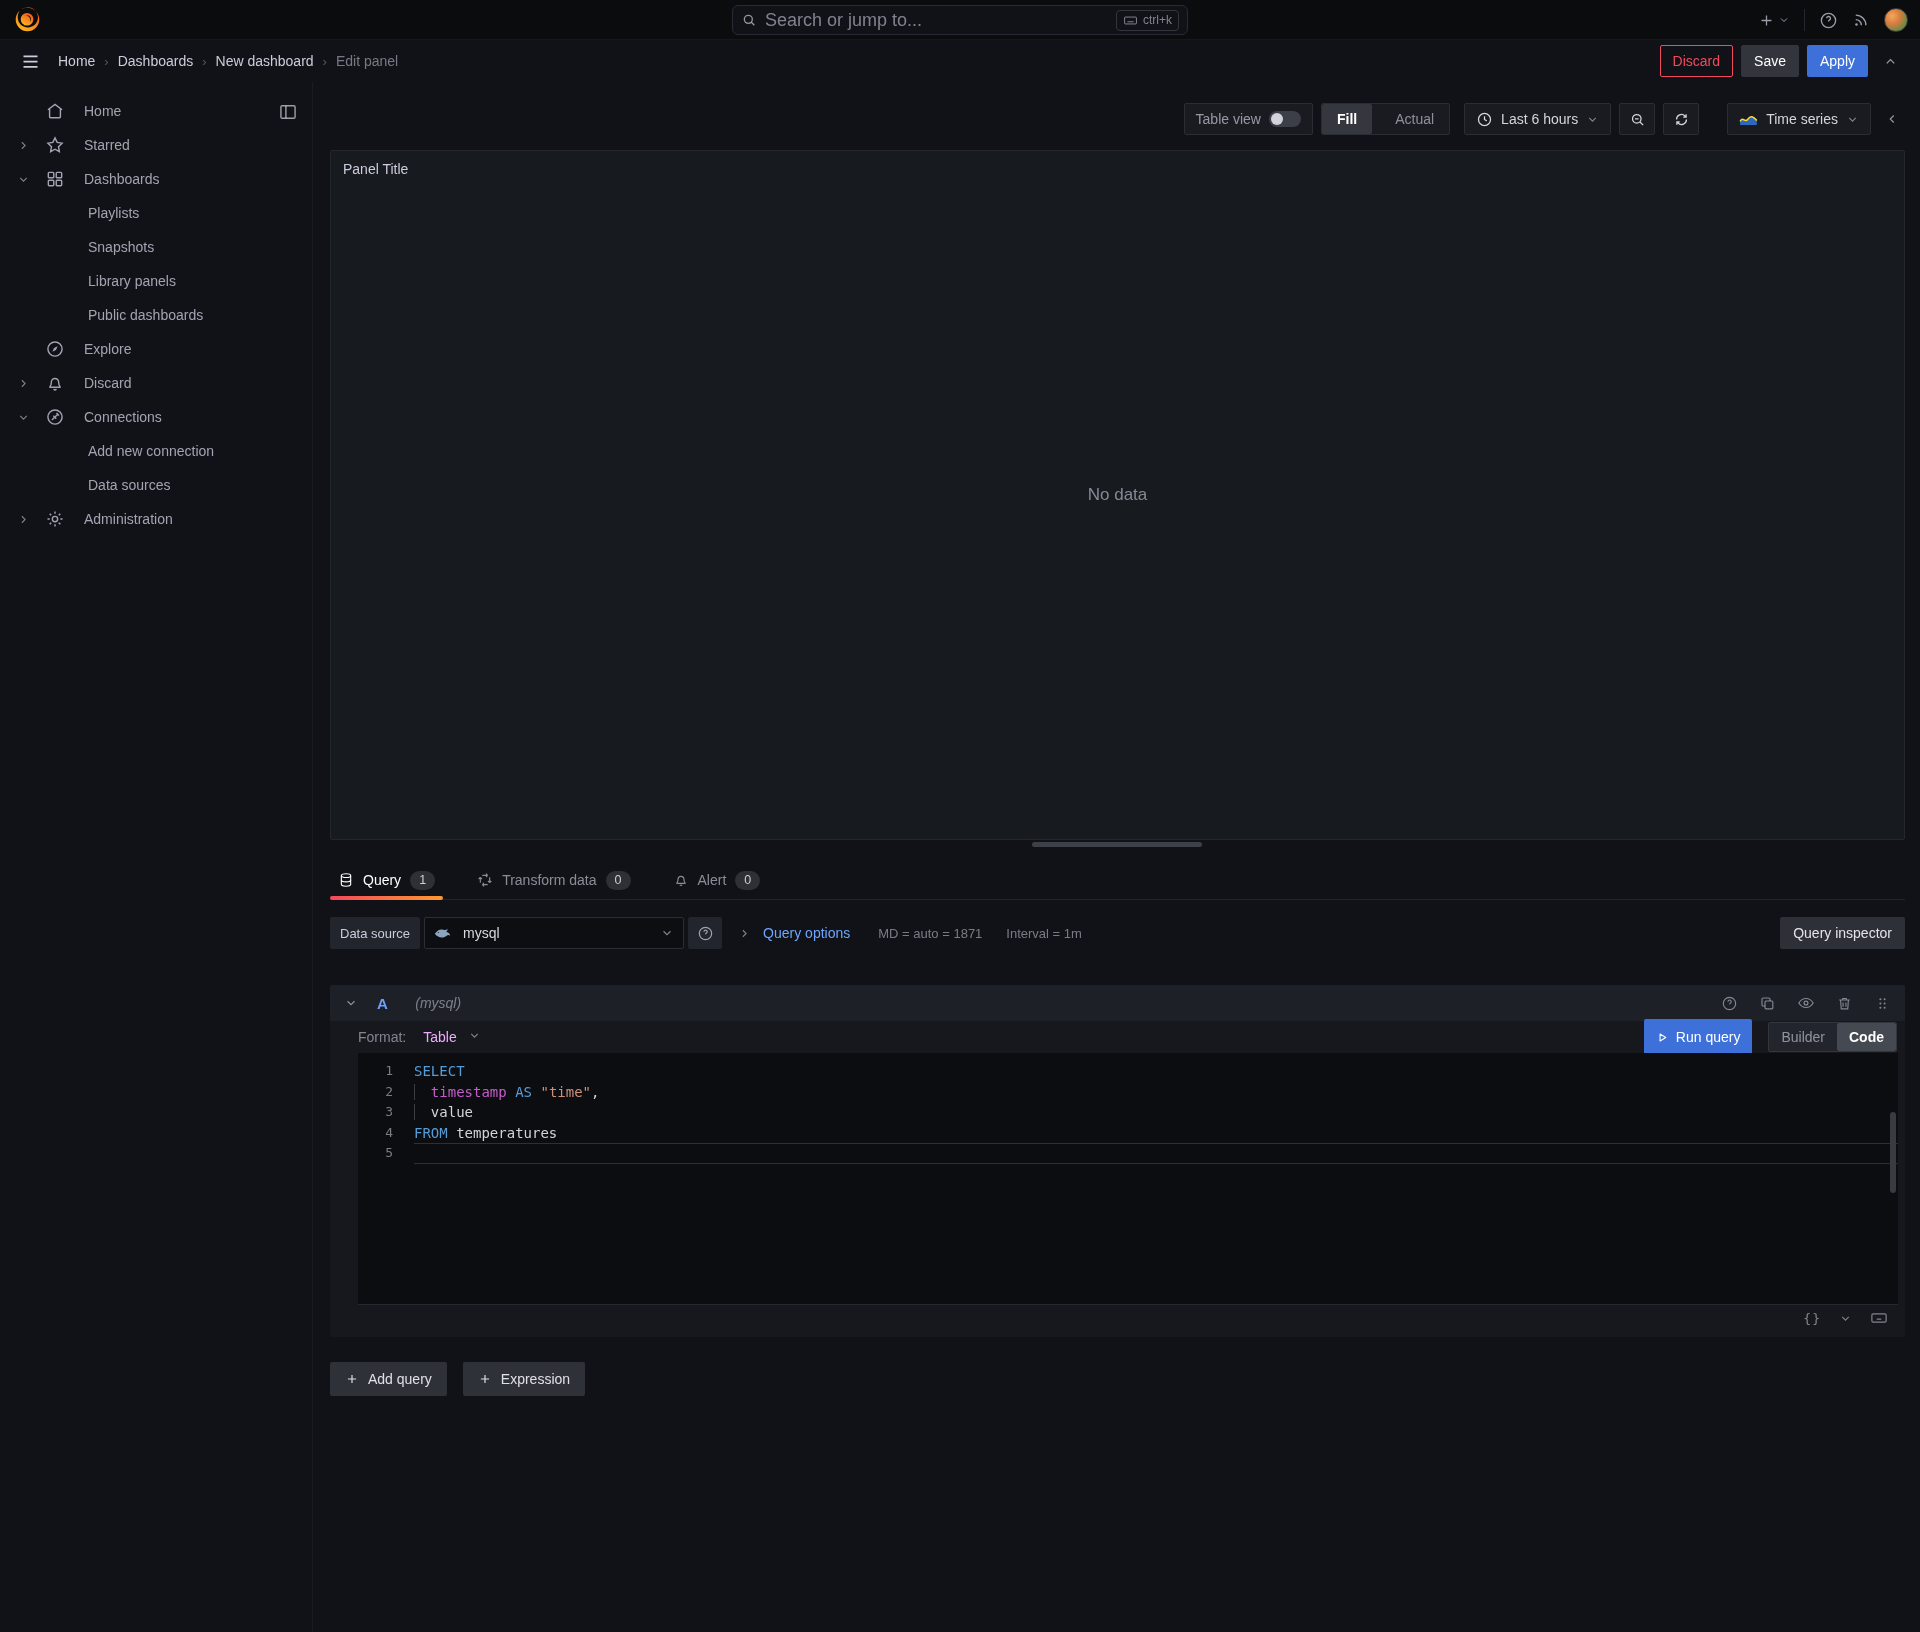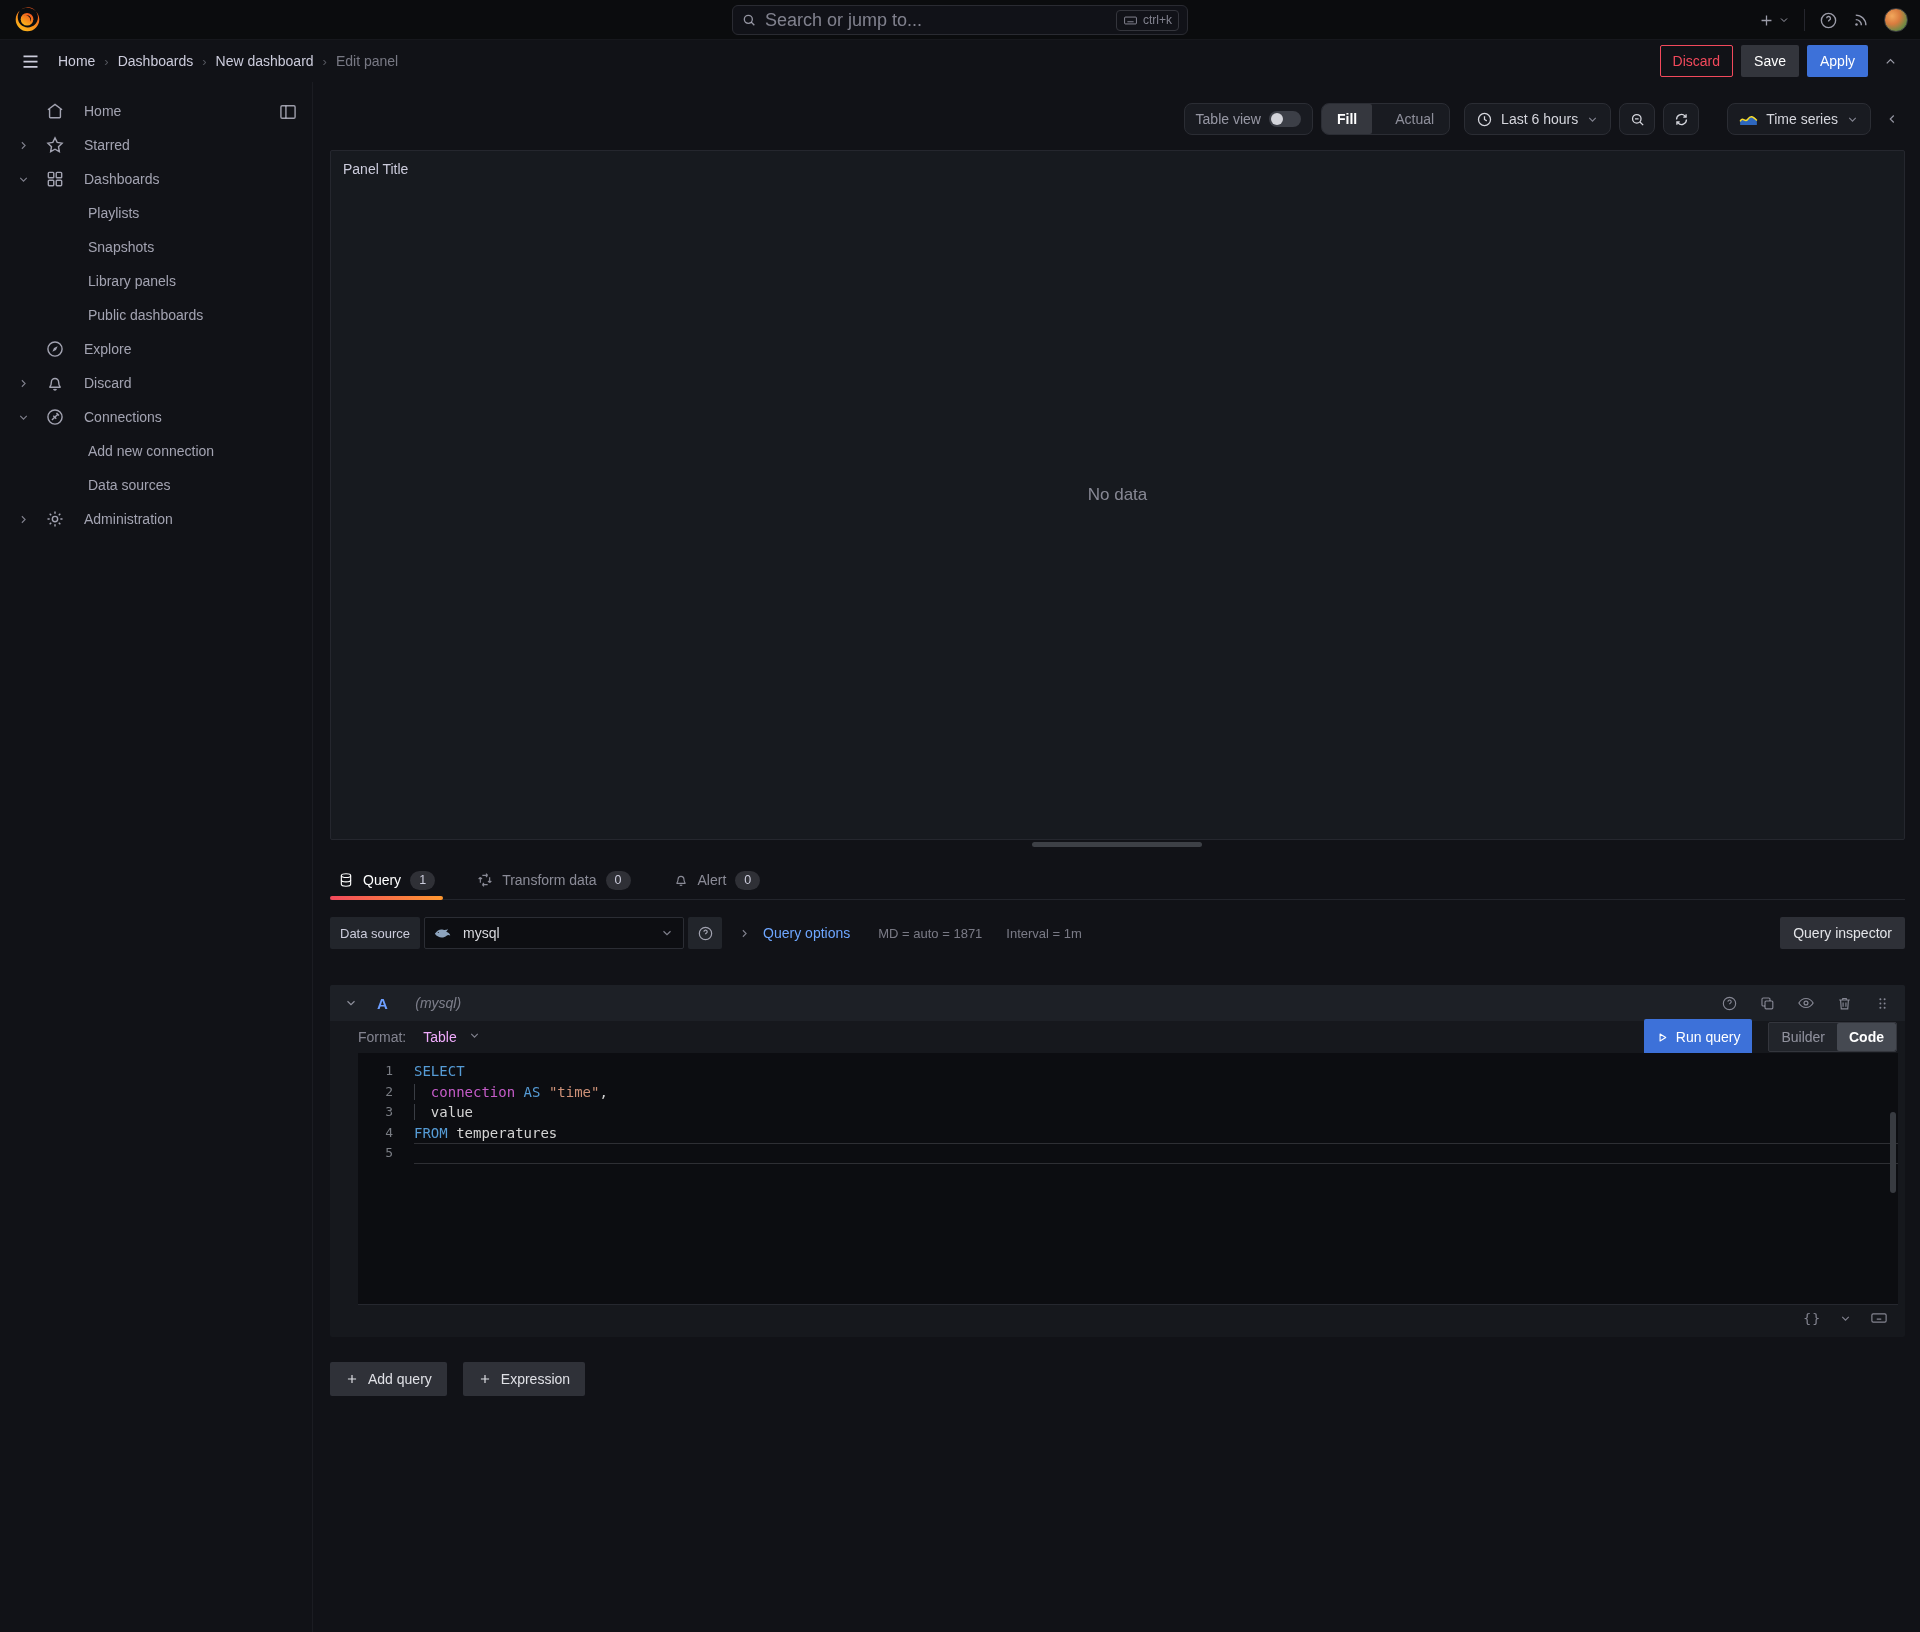--- a/index.html
+++ b/index.html
@@ -45,21 +45,21 @@
   .nav-item .chev{width:30px;margin-left:8px;display:flex;justify-content:center;color:rgba(204,204,220,0.6);}
   .nav-item .nav-ico{width:34px;display:flex;justify-content:center;color:rgba(204,204,220,0.78);}
   .nav-item .nav-label{margin-left:12px;font-size:14px;}
   .nav-sub{height:34px;display:flex;align-items:center;padding-left:88px;color:rgba(204,204,220,0.78);font-size:14px;cursor:pointer;}
 
   
   .content{position:absolute;top:82px;left:313px;right:0;bottom:0;background:#111217;}
 
   
   .pe-toolbar{position:absolute;top:21px;right:15px;display:flex;align-items:center;gap:8px;}
-  .tb{height:32px;display:inline-flex;align-items:center;gap:8px;padding:0 11px;background:#191b21;border:1px solid #2b2d34;border-radius:8px;font-size:14px;color:#d5d6dd;cursor:pointer;}
+  .tb{height:32px;display:inline-flex;align-items:center;gap:8px;padding:0 11px;background:#191b21;border:1px solid #2b2d34;border-radius:2px;font-size:14px;color:#d5d6dd;cursor:pointer;}
   .tb .lbl-dim{color:rgba(204,204,220,0.7);}
   .toggle{width:32px;height:16px;border-radius:9px;background:#3c3f47;position:relative;}
   .toggle .knob{position:absolute;left:2px;top:2px;width:12px;height:12px;border-radius:50%;background:#d3d4da;}
   .radiogrp{padding:0;overflow:hidden;}
   .radiogrp .seg{height:30px;display:flex;align-items:center;padding:0 15px;color:rgba(204,204,220,0.65);font-size:14px;}
   .radiogrp .seg.active{background:rgba(204,204,220,0.16);color:#ffffff;font-weight:700;border-radius:2px;}
   .tb.icon-only{width:36px;padding:0;justify-content:center;}
   .mini-chev{color:rgba(204,204,220,0.6);}
 
   
@@ -559,21 +559,21 @@
     <div class="code-editor">
       <div class="gutter">
           <div class="ln">1</div>
           <div class="ln">2</div>
           <div class="ln">3</div>
           <div class="ln">4</div>
           <div class="ln">5</div>
         </div>
       <div class="code-lines">
           <div class="code-line"><span class="tk-kw">SELECT</span></div>
-          <div class="code-line"><span class="tk-ind">  </span><span class="tk-type">connection</span><span class="tk-pl"> </span><span class="tk-kw">AS</span><span class="tk-pl"> </span><span class="tk-str">"time"</span><span class="tk-pl">,</span></div>
+          <div class="code-line"><span class="tk-ind">  </span><span class="tk-type">timestamp</span><span class="tk-pl"> </span><span class="tk-kw">AS</span><span class="tk-pl"> </span><span class="tk-str">"time"</span><span class="tk-pl">,</span></div>
           <div class="code-line"><span class="tk-ind">  </span><span class="tk-pl">value</span></div>
           <div class="code-line"><span class="tk-kw">FROM</span><span class="tk-pl"> temperatures</span></div>
           <div class="code-line current"></div>
         </div>
       <div class="code-scrollbar"></div>
     </div>
 
     <div class="editor-footer">
       <span class="braces">{}</span>
       <span class="icon">

